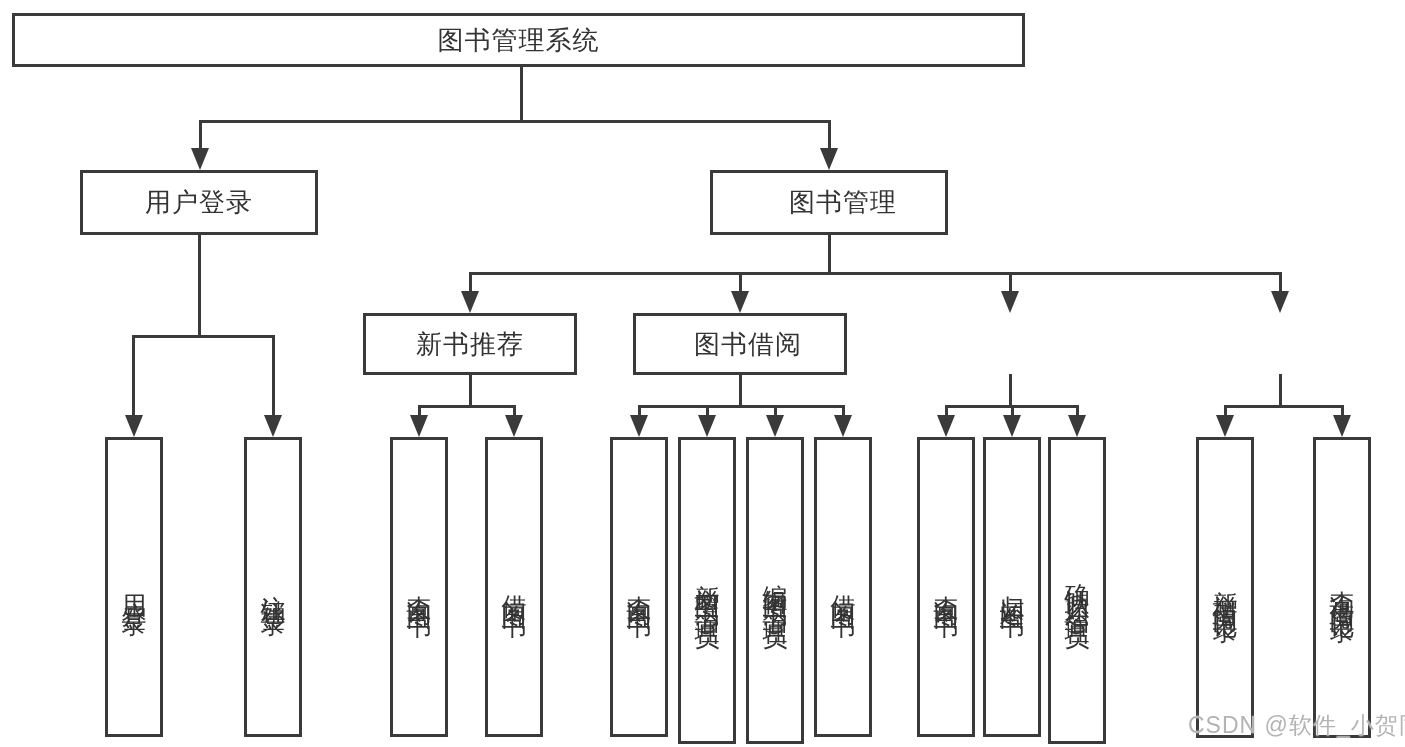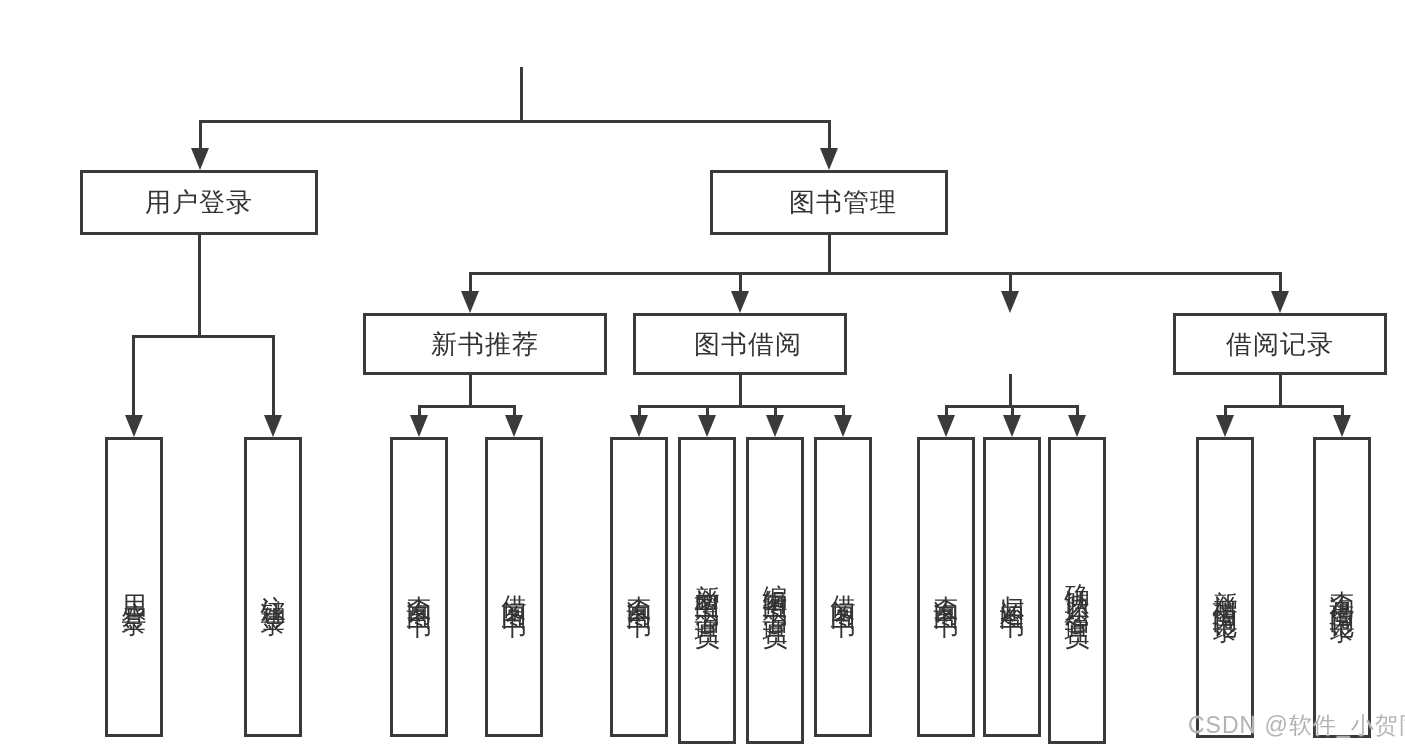--- a/index.html
+++ b/index.html
@@ -34,20 +34,21 @@
     position:absolute;left:1188px;top:710px;z-index:5;
     font-size:23px;letter-spacing:1px;white-space:nowrap;
     color:#b3b3b3;text-shadow:0 0 2px #ffffff;
   }
 </style>
 </head>
 <body>
 
 <div id="stage">
 
+  <div class="node" style="left:12px;top:13px;width:1013px;height:54px;">图书管理系统</div>
 
   <div class="v" style="left:520px;top:67px;height:53px;"></div>
   <div class="h" style="left:199px;top:120px;width:632px;"></div>
   <div class="v" style="left:199px;top:120px;height:30px;"></div>
   <div class="ah" style="left:191px;top:148px;"></div>
   <div class="v" style="left:828px;top:120px;height:30px;"></div>
   <div class="ah" style="left:820px;top:148px;"></div>
 
   <div class="node" style="left:80px;top:170px;width:238px;height:65px;">用户登录</div>
   <div class="node" style="left:710px;top:170px;width:238px;height:65px;padding-left:28px;">图书管理</div>
@@ -63,23 +64,22 @@
   <div class="h" style="left:469px;top:272px;width:813px;"></div>
   <div class="v" style="left:469px;top:272px;height:21px;"></div>
   <div class="ah" style="left:461px;top:291px;"></div>
   <div class="v" style="left:739px;top:272px;height:21px;"></div>
   <div class="ah" style="left:731px;top:291px;"></div>
   <div class="v" style="left:1009px;top:272px;height:21px;"></div>
   <div class="ah" style="left:1001px;top:291px;"></div>
   <div class="v" style="left:1279px;top:272px;height:21px;"></div>
   <div class="ah" style="left:1271px;top:291px;"></div>
 
-  <div class="node" style="left:363px;top:313px;width:244px;height:62px;">新书推荐</div>
+  <div class="node" style="left:363px;top:313px;width:214px;height:62px;">新书推荐</div>
   <div class="node" style="left:633px;top:313px;width:214px;height:62px;padding-left:16px;">图书借阅</div>
-  <div class="node" style="left:1173px;top:313px;width:214px;height:62px;">借阅记录</div>
 
   <div class="v" style="left:469px;top:374px;height:32px;"></div>
   <div class="v" style="left:739px;top:374px;height:32px;"></div>
   <div class="v" style="left:1009px;top:374px;height:32px;"></div>
   <div class="v" style="left:1279px;top:374px;height:32px;"></div>
 
   <div class="h" style="left:418px;top:405px;width:98px;"></div>
   <div class="h" style="left:638px;top:405px;width:207px;"></div>
   <div class="h" style="left:945px;top:405px;width:134px;"></div>
   <div class="h" style="left:1224px;top:405px;width:120px;"></div>

